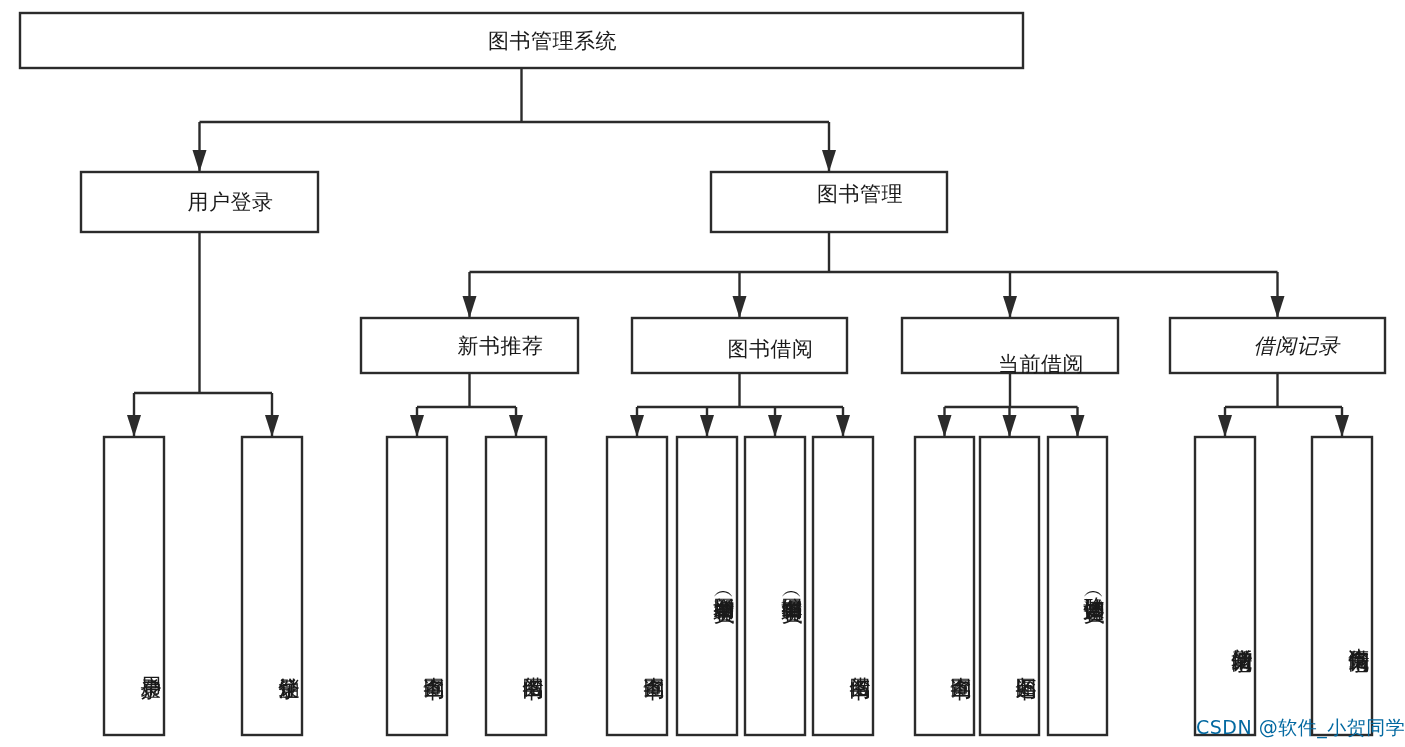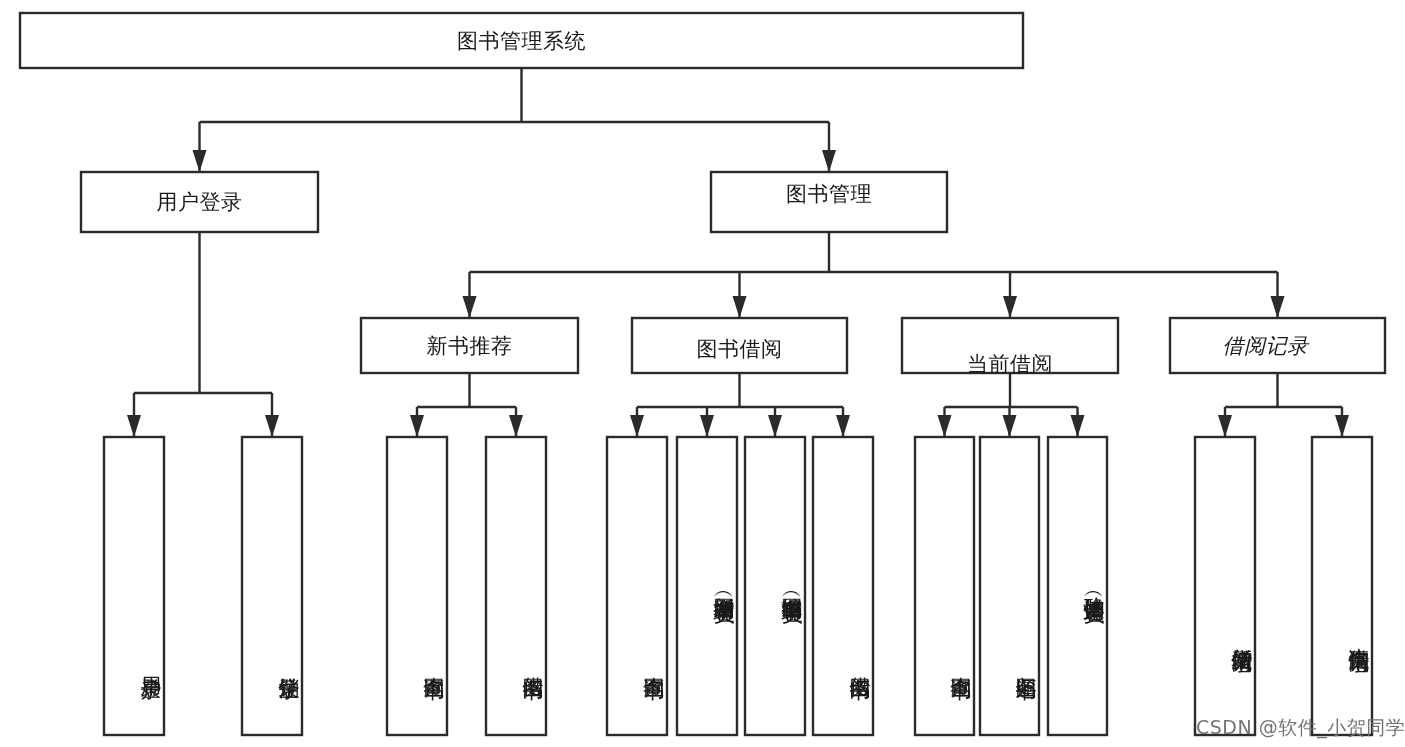--- a/index.html
+++ b/index.html
@@ -44,37 +44,38 @@
   .node-label-h {
     position: absolute;
     display: flex;
     align-items: center;
     justify-content: center;
     color: #1a1a1a;
     font-size: 21px;
     letter-spacing: 0.5px;
     white-space: nowrap;
     pointer-events: none;
+    margin-left: 31px;
   }
   .node-label-v {
     position: absolute;
     display: flex;
     align-items: flex-start;
     justify-content: center;
     color: #1a1a1a;
     font-size: 21px;
     line-height: 1.32;
     writing-mode: vertical-rl;
     text-orientation: upright;
     letter-spacing: 1px;
     pointer-events: none;
   }
   .watermark {
     position: absolute;
-    color: #737373;
+    color: #0369a1;
     font-size: 19px;
     white-space: nowrap;
     letter-spacing: 0.5px;
   }
 </style>
 </head>
 <body>
 
 <div id="diagram-root">
 

